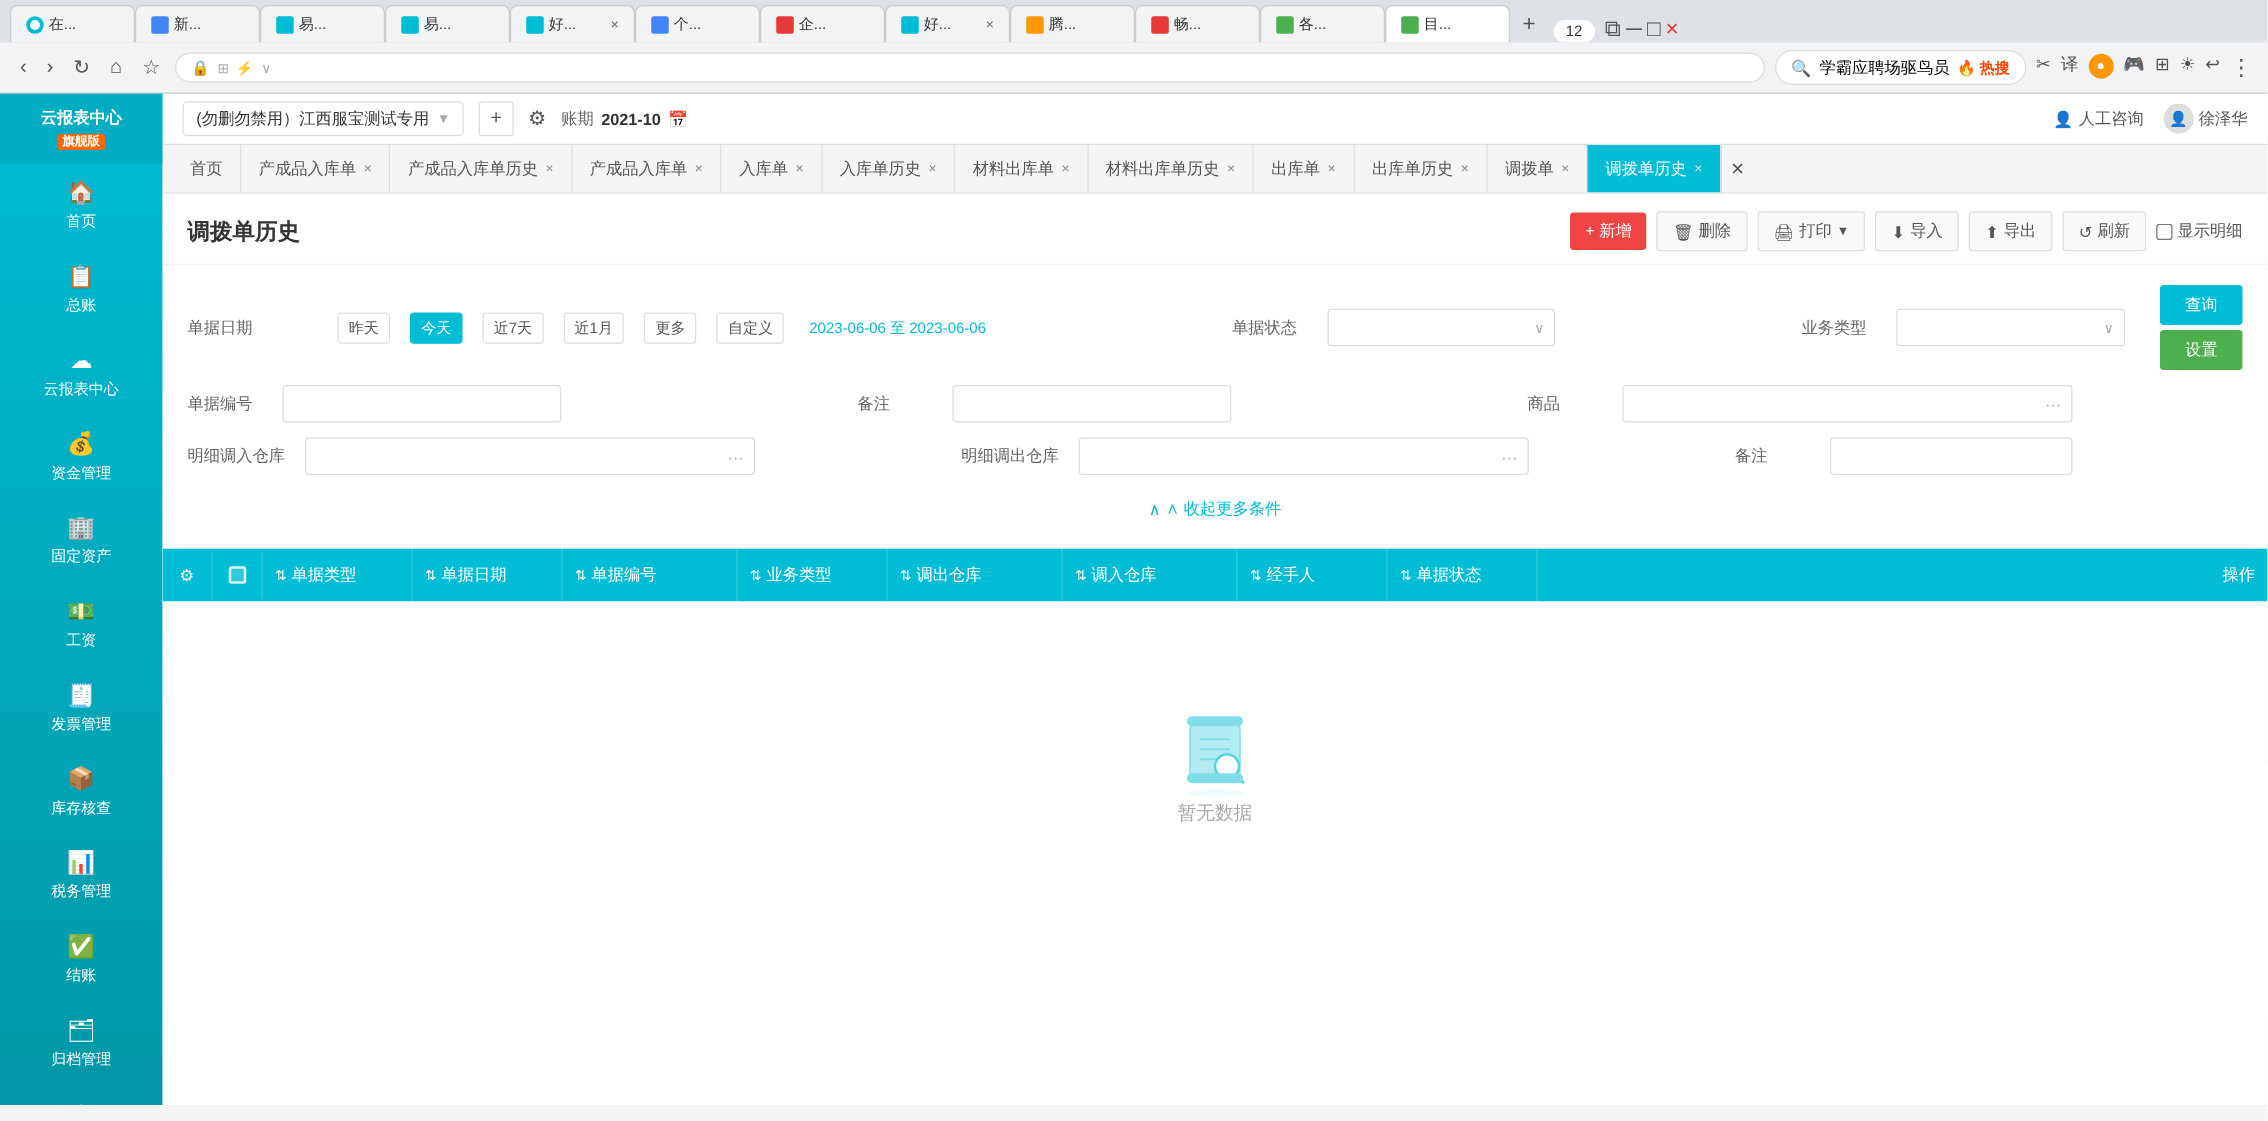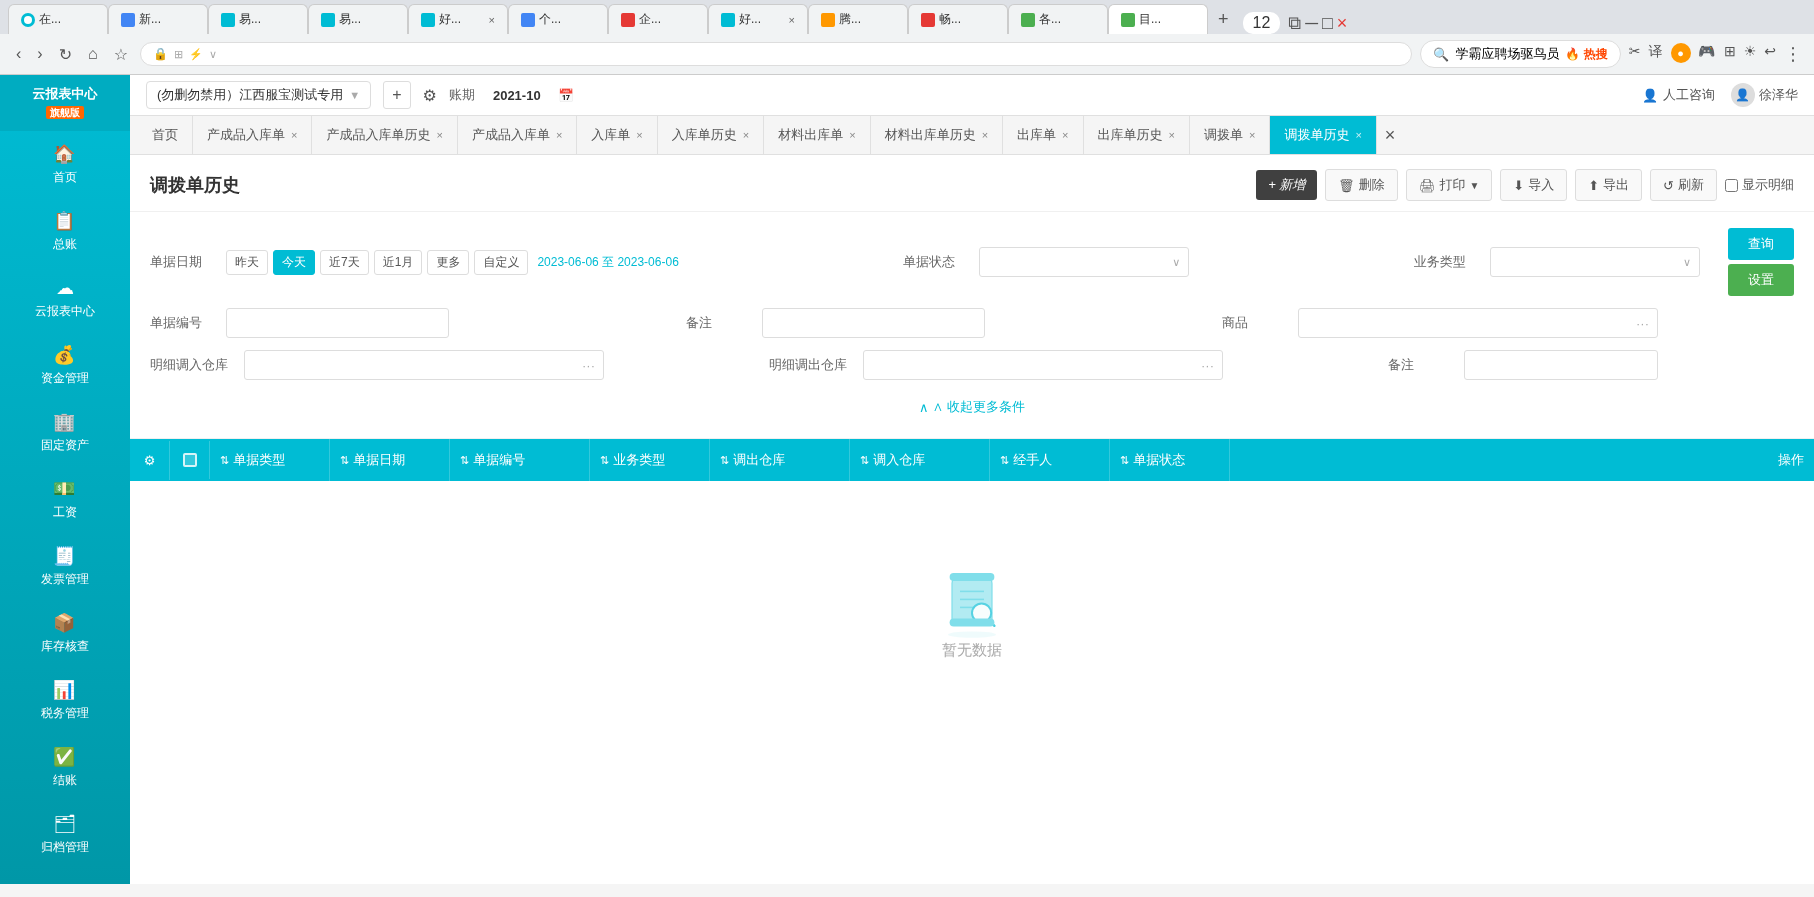--- a/index.html
+++ b/index.html
@@ -21,49 +21,49 @@
 
     
     .sidebar { width: 130px; background: linear-gradient(180deg, #00bcd4 0%, #0097a7 100%); display: flex; flex-direction: column; align-items: center; padding-top: 0; flex-shrink: 0; }
     .sidebar-logo { width: 100%; background: #00acc1; padding: 10px; text-align: center; color: white; font-size: 13px; font-weight: bold; line-height: 1.4; cursor: pointer; }
     .sidebar-item { width: 100%; display: flex; flex-direction: column; align-items: center; padding: 12px 0; color: white; cursor: pointer; font-size: 12px; gap: 4px; }
     .sidebar-item .icon { font-size: 18px; }
 
     
     .top-header { background: #fff; border-bottom: 1px solid #e0e0e0; padding: 6px 16px; display: flex; align-items: center; gap: 12px; font-size: 13px; }
     .company-selector { display: flex; align-items: center; gap: 6px; border: 1px solid #ddd; border-radius: 4px; padding: 4px 10px; cursor: pointer; color: #666; }
-    .period-selector { display: flex; align-items: center; gap: 18px; color: #666; }
+    .period-selector { display: flex; align-items: center; gap: 6px; color: #666; }
     .top-header-right { margin-left: auto; display: flex; align-items: center; gap: 16px; color: #555; font-size: 13px; cursor: pointer; }
 
     
     .tab-bar { background: #f5f5f5; border-bottom: 1px solid #e0e0e0; display: flex; align-items: center; overflow-x: auto; padding: 0 8px; }
     .page-tab { padding: 10px 14px; font-size: 13px; color: #555; cursor: pointer; white-space: nowrap; border-right: 1px solid #e0e0e0; display: flex; align-items: center; gap: 6px; }
     .page-tab.active { color: #fff; background: #00bcd4; }
     .page-tab .close-x { font-size: 11px; color: #888; cursor: pointer; }
     .page-tab.active .close-x { color: rgba(255,255,255,0.8); }
 
     
     .main-content { flex: 1; background: #fff; overflow-y: auto; padding: 0; }
     .page-title-bar { display: flex; align-items: center; justify-content: space-between; padding: 14px 20px 10px; border-bottom: 1px solid #f0f0f0; }
     .page-title { font-size: 18px; font-weight: bold; color: #333; }
     .toolbar-actions { display: flex; gap: 8px; align-items: center; }
     .btn-action { display: flex; align-items: center; gap: 4px; padding: 6px 12px; border: none; border-radius: 3px; cursor: pointer; font-size: 13px; }
-    .btn-new { background: #404040; color: white; font-style: italic; }
+    .btn-new { background: #ef4444; color: white; }
     .btn-delete { background: none; border: 1px solid #ddd; color: #555; background: #f9f9f9; }
     .btn-print { background: none; border: 1px solid #ddd; color: #555; background: #f9f9f9; }
     .btn-import { background: none; border: 1px solid #ddd; color: #555; background: #f9f9f9; }
     .btn-export { background: none; border: 1px solid #ddd; color: #555; background: #f9f9f9; }
     .btn-refresh { background: none; border: 1px solid #ddd; color: #555; background: #f9f9f9; }
     .display-checkbox { display: flex; align-items: center; gap: 4px; font-size: 13px; color: #555; }
 
     
     .filter-area { padding: 16px 20px; border-bottom: 1px solid #f0f0f0; }
     .filter-row { display: flex; align-items: center; gap: 16px; margin-bottom: 12px; }
     .filter-label { color: #666; font-size: 13px; white-space: nowrap; min-width: 60px; }
-    .filter-date-btns { display: flex; gap: 5px; align-items: center; }
+    .filter-date-btns { display: flex; gap: 16px; align-items: center; margin-left: 44px; }
     .date-btn { padding: 3px 8px; border: 1px solid #ddd; border-radius: 3px; cursor: pointer; font-size: 12px; color: #555; background: #fff; }
     .date-btn.active { background: #00bcd4; color: white; border-color: #00bcd4; }
     .date-range { color: #00bcd4; font-size: 12px; margin-left: 4px; }
     .filter-select { flex: 1; height: 30px; border: 1px solid #ddd; border-radius: 3px; padding: 0 8px; font-size: 13px; color: #333; background: #fff; display: flex; align-items: center; justify-content: space-between; cursor: pointer; }
     .filter-select-arrow { color: #aaa; font-size: 11px; }
     .filter-input { flex: 1; height: 30px; border: 1px solid #ddd; border-radius: 3px; padding: 0 8px; font-size: 13px; }
     .btn-query { background: #00bcd4; color: white; border: none; padding: 7px 20px; border-radius: 3px; cursor: pointer; font-size: 13px; }
     .btn-settings { background: #4caf50; color: white; border: none; padding: 7px 16px; border-radius: 3px; cursor: pointer; font-size: 13px; }
     .collapse-row { text-align: center; padding: 6px 0; color: #00bcd4; cursor: pointer; font-size: 13px; display: flex; align-items: center; justify-content: center; gap: 4px; }
 
@@ -149,21 +149,21 @@
     </div>
     <div class="browser-tab">
       <div class="tab-favicon" style="background:#4caf50; border-radius:2px; width:14px; height:14px;"></div>
       <span style="font-size:12px;">各...</span>
     </div>
     <div class="browser-tab active">
       <div class="tab-favicon" style="background:#4caf50; border-radius:2px; width:14px; height:14px;"></div>
       <span style="font-size:12px;">目...</span>
     </div>
     <button class="browser-tab tab-new" style="background:none; border:none; font-size:18px; cursor:pointer; color:#555; padding:4px 10px; min-width:auto;">+</button>
-    <div style="display:flex; align-items:center; background:#fff; border-radius:10px; padding:2px 10px; font-size:16px; margin-left:4px; color:#333; cursor:pointer;">
+    <div style="display:flex; align-items:center; background:#fff; border-radius:10px; padding:2px 10px; font-size:12px; margin-left:4px; color:#333; cursor:pointer;">
       <span>12</span>
     </div>
     <div style="margin-left:8px; font-size:18px; cursor:pointer; color:#555;">⧉</div>
     <div style="margin-left:4px; font-size:18px; cursor:pointer; color:#555;">─</div>
     <div style="margin-left:4px; font-size:18px; cursor:pointer; color:#555;">□</div>
     <div style="margin-left:4px; font-size:18px; cursor:pointer; color:#e53935;">×</div>
   </div>
 
   <div class="browser-address-bar">
     <button class="browser-nav-btn">‹</button>

